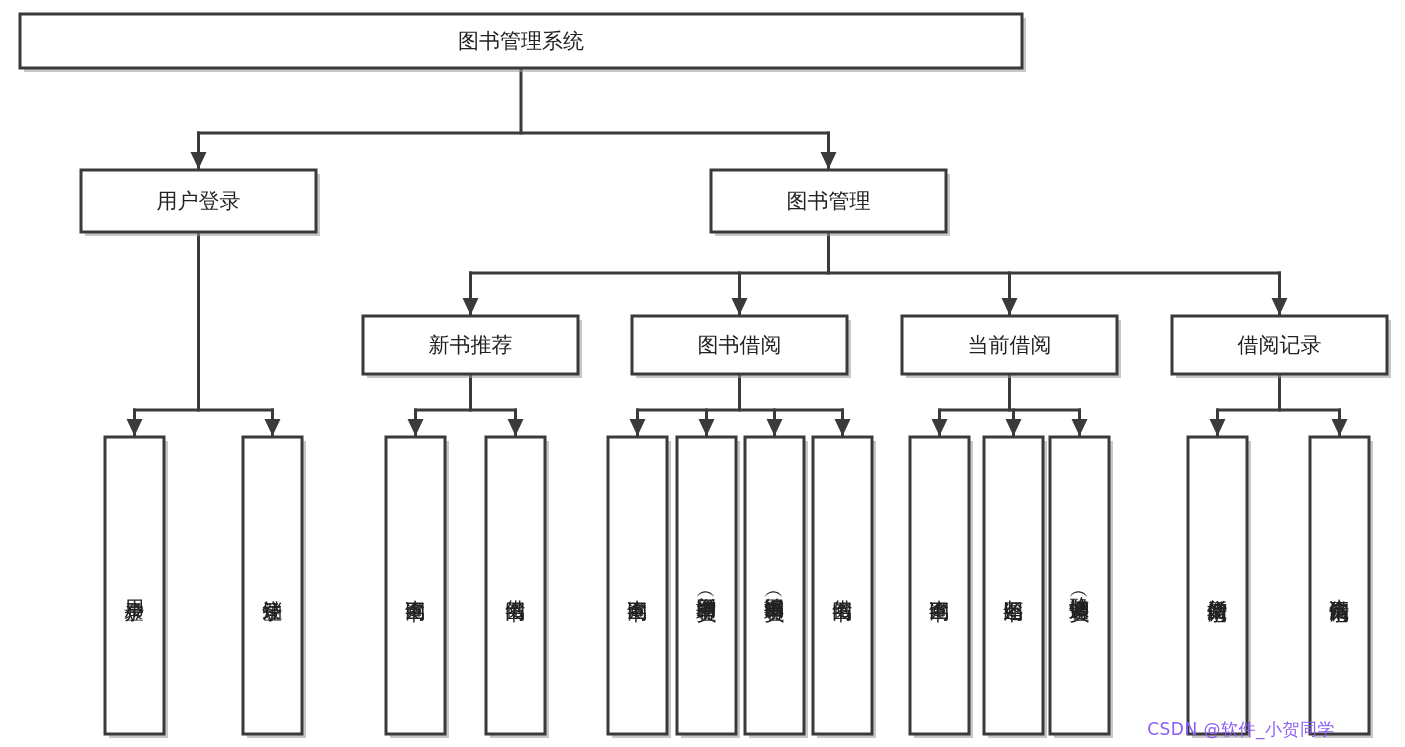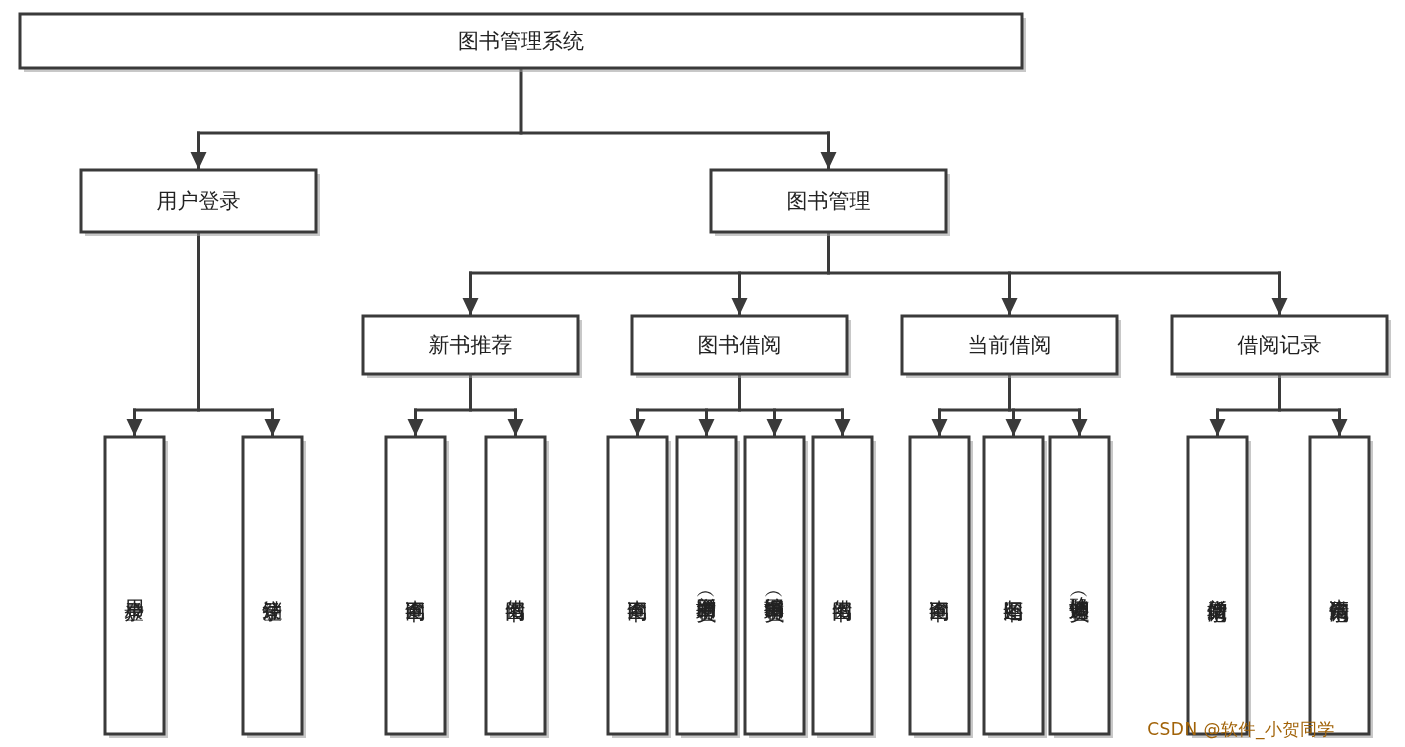--- a/index.html
+++ b/index.html
@@ -69,21 +69,21 @@
     white-space: nowrap;
     pointer-events: none;
     user-select: none;
   }
   .watermark {
     position: absolute;
     right: 10px;
     bottom: 6px;
     font-family: "DejaVu Sans", "Liberation Sans", sans-serif;
     font-size: 17px;
-    color: #a16207;
+    color: #8b5cf6;
     letter-spacing: 0.5px;
     white-space: nowrap;
   }
 </style>
 </head>
 <body>
 
 <div id="diagram-root">
   <svg id="tree-svg" viewBox="0 0 1405 747">
     <g id="connectors-layer">

